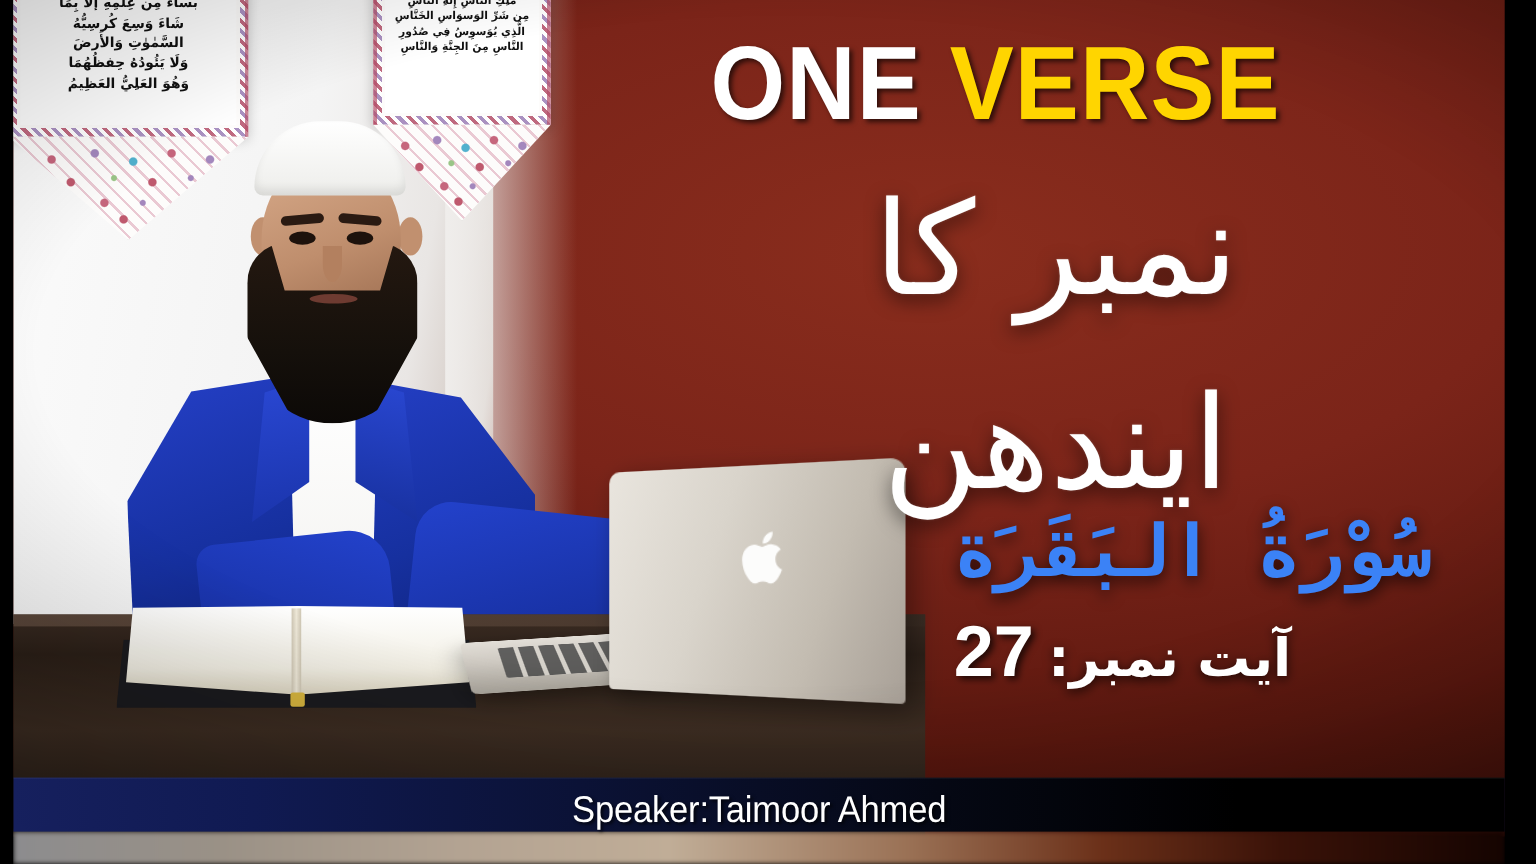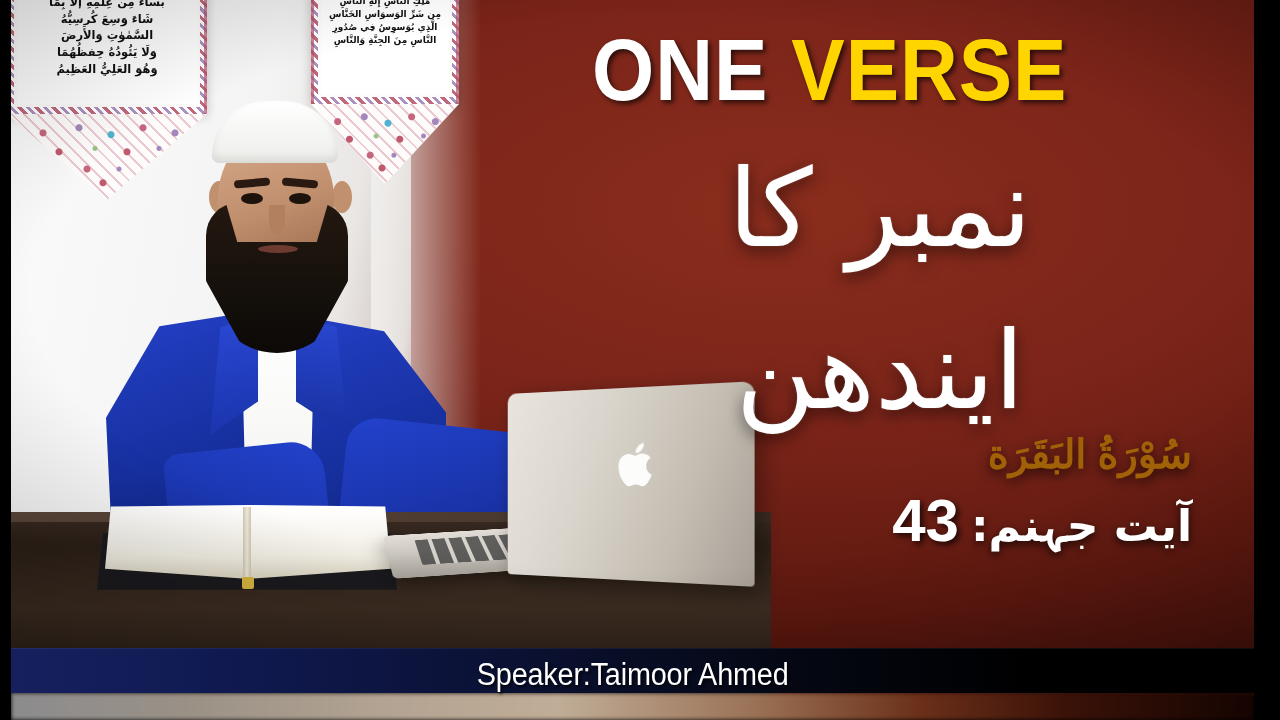--- a/index.html
+++ b/index.html
@@ -269,24 +269,24 @@
     line-height:1.5;
     text-shadow:0 5px 16px rgba(0,0,0,.55), 0 0 2px rgba(255,255,255,.25);
   }
 
   
   .surah-block{
     position:absolute; right:88px; top:432px; z-index:20;
     text-align:right; direction:rtl;
   }
   .surah-name{
-    color:#a16207;
-    font-family:Liberation Sans, sans-serif;
+    color:#3b82f6;
+    font-family:Liberation Mono, monospace;
     font-weight:700;
-    font-size:40px;
+    font-size:60px;
     line-height:1.1;
     text-shadow:0 4px 12px rgba(0,0,0,.7);
   }
   .ayat-line{
     margin-top:10px;
     display:flex; align-items:baseline; justify-content:flex-end; gap:12px;
     direction:rtl;
   }
   .ayat-label{
     color:#ffffff;
@@ -421,22 +421,22 @@
 
   <div class="headline">
     <span class="w1">ONE</span><span> </span><span class="w2">VERSE</span>
   </div>
 
   <div class="urdu-title">نمبر کا ایندھن</div>
 
   <div class="surah-block">
     <div class="surah-name">سُوْرَةُ البَقَرَة</div>
     <div class="ayat-line">
-      <span class="ayat-label">آیت جہنم:</span>
-      <span class="ayat-number">43</span>
+      <span class="ayat-label">آیت نمبر:</span>
+      <span class="ayat-number">27</span>
     </div>
   </div>
 
   <div class="speaker-bar">
     <span class="speaker-text">Speaker:Taimoor Ahmed</span>
   </div>
 
   <div class="bottom-strip"></div>
 
   <div class="frame-left"></div>

